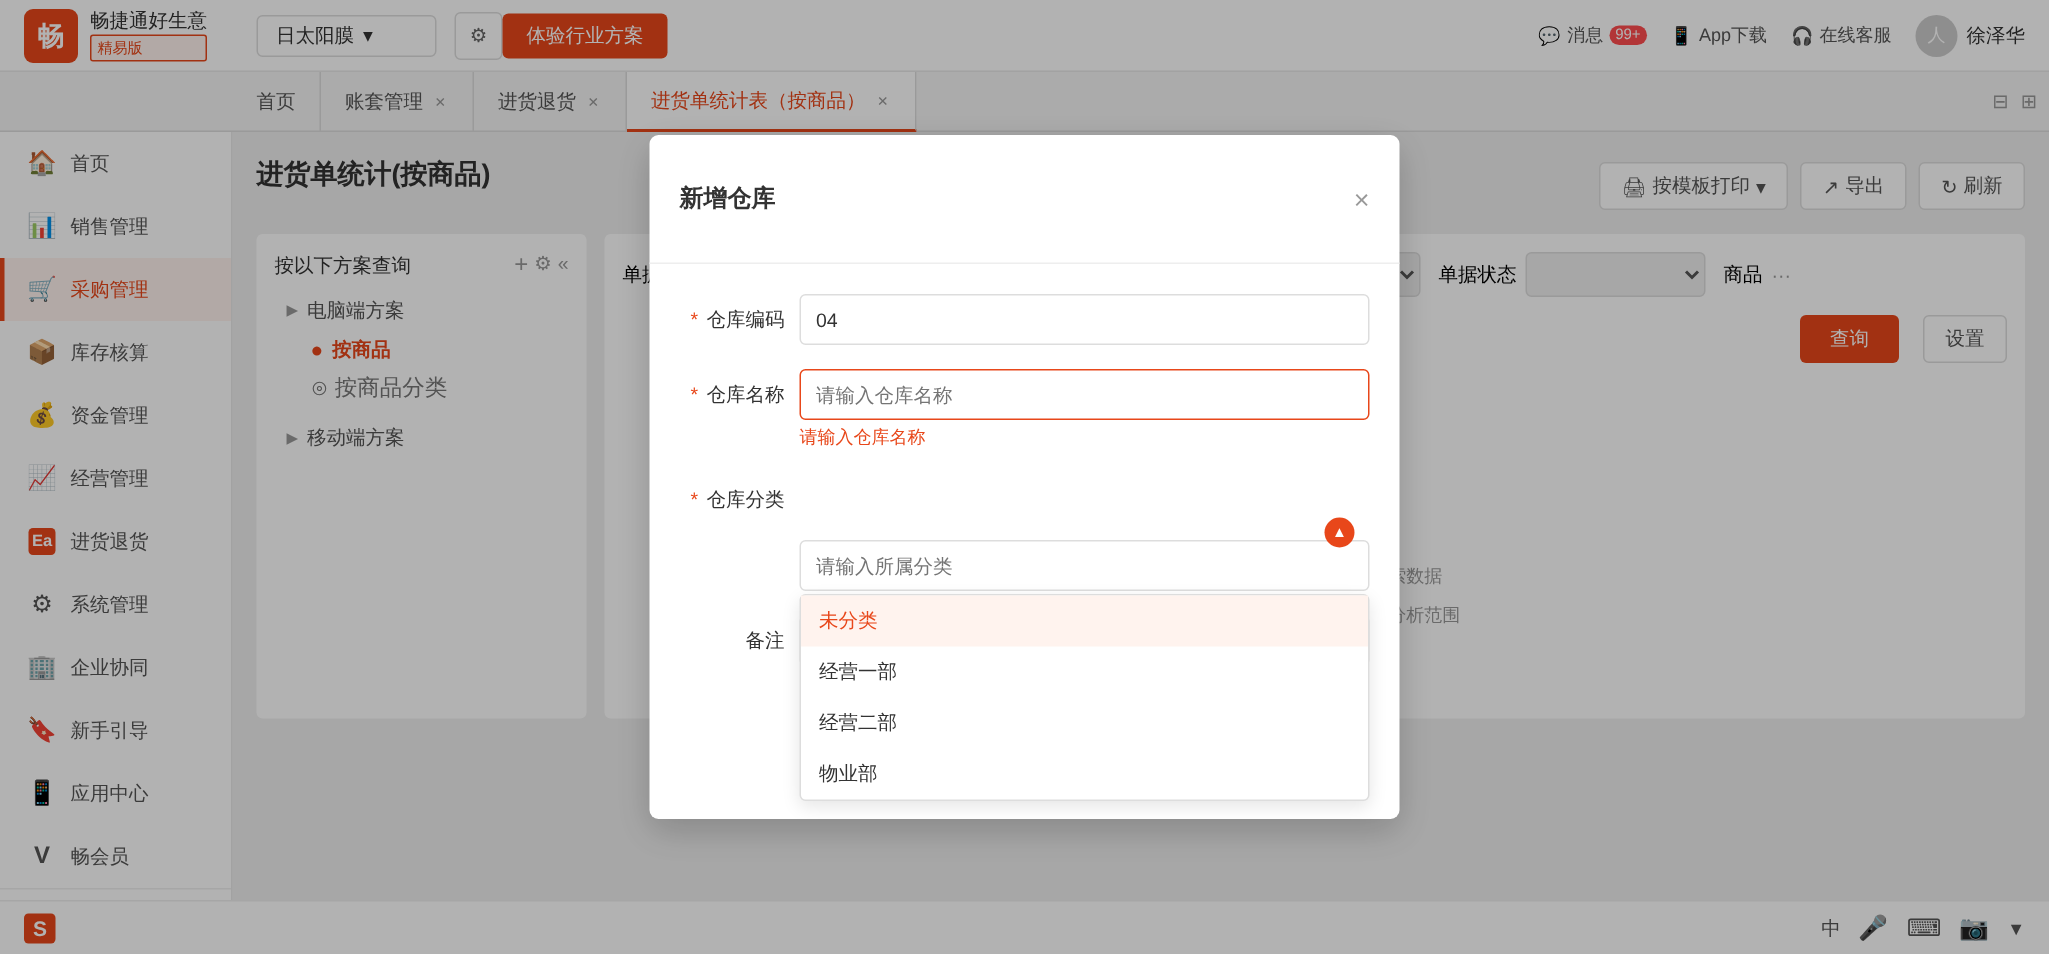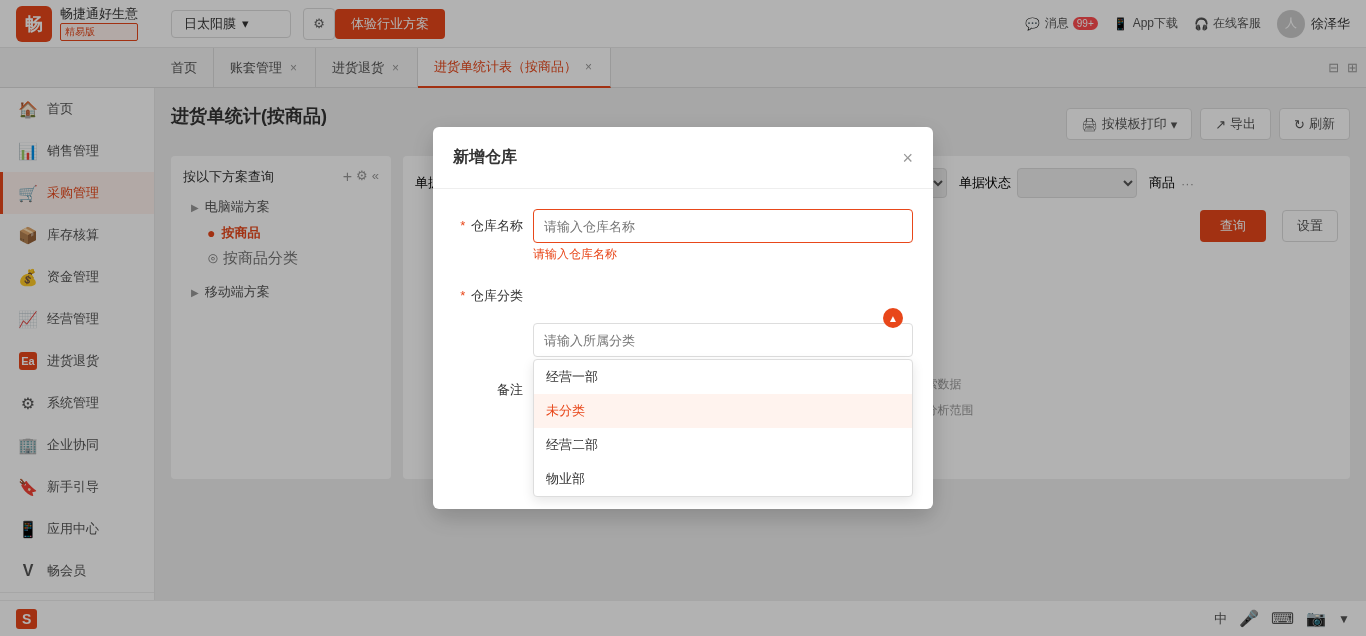--- a/index.html
+++ b/index.html
@@ -264,21 +264,21 @@
       background: #fff;
       border-radius: 6px;
       width: 500px;
       box-shadow: 0 8px 24px rgba(0,0,0,0.2);
       position: relative;
     }
     .modal-header {
       display: flex;
       align-items: center;
       justify-content: space-between;
-      padding: 20px 20px;
+      padding: 32px 20px;
       border-bottom: 1px solid #eee;
     }
     .modal-title { font-size: 16px; font-weight: bold; color: #333; }
     .modal-close {
       cursor: pointer;
       color: #999;
       font-size: 18px;
       line-height: 1;
     }
     .modal-body { padding: 20px; }
@@ -731,20 +731,29 @@
 </div>
 
 <div class="overlay">
   <div class="modal">
     <div class="modal-header">
       <span class="modal-title">新增仓库</span>
       <span class="modal-close">×</span>
     </div>
     <div class="modal-body">
 
+      <div class="form-row">
+        <div class="form-label">
+          <span class="required-star">*</span>
+          <span>仓库编码</span>
+        </div>
+        <div class="form-field">
+          <input type="text" class="form-input" value="04" style="">
+        </div>
+      </div>
 
       <div class="form-row">
         <div class="form-label">
           <span class="required-star">*</span>
           <span>仓库名称</span>
         </div>
         <div class="form-field">
           <input type="text" class="form-input error" placeholder="请输入仓库名称" style="">
           <div class="error-msg">请输入仓库名称</div>
         </div>
@@ -753,22 +762,22 @@
       <div class="form-row">
         <div class="form-label">
           <span class="required-star">*</span>
           <span>仓库分类</span>
         </div>
         <div class="form-field select-wrapper">
           <input type="text" class="select-input" placeholder="请输入所属分类" style="">
           <div class="select-arrow">▲</div>
           
           <div class="dropdown-list">
+            <div class="dropdown-item selected">未分类</div>
             <div class="dropdown-item">经营一部</div>
-            <div class="dropdown-item selected">未分类</div>
             <div class="dropdown-item">经营二部</div>
             <div class="dropdown-item">物业部</div>
           </div>
         </div>
       </div>
 
       <div class="form-row">
         <div class="form-label">
           <span>备注</span>
         </div>

